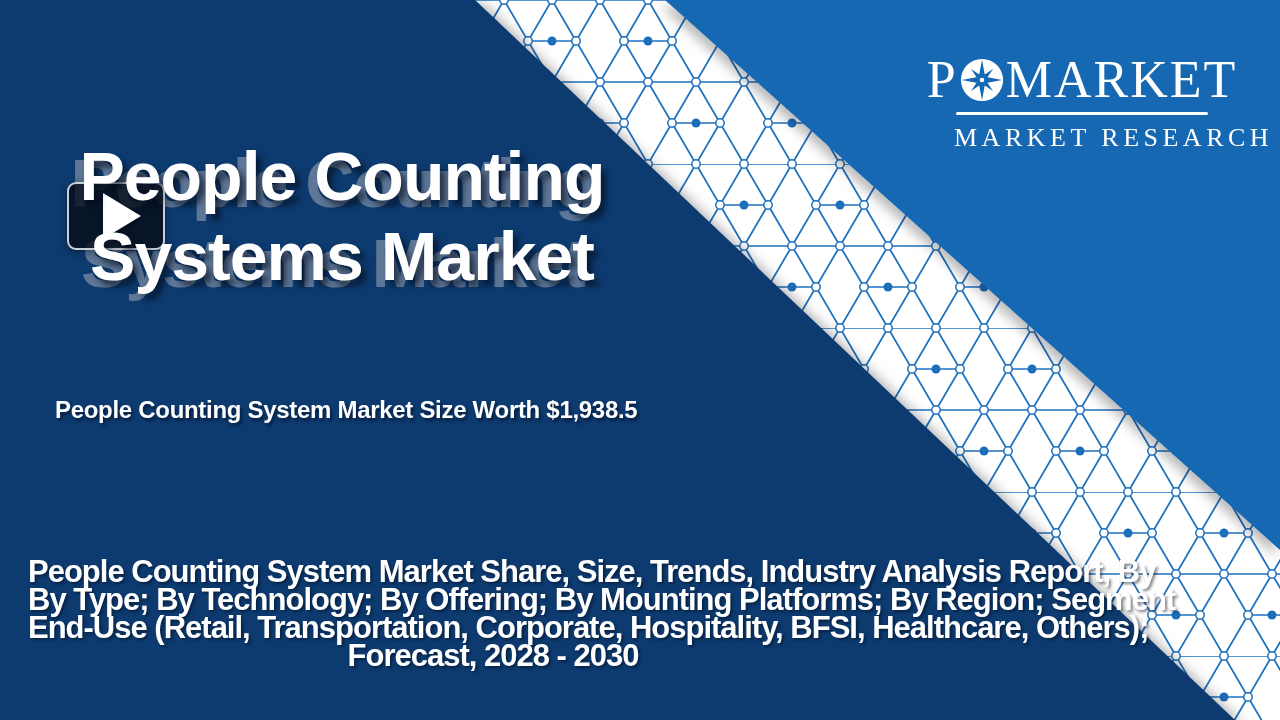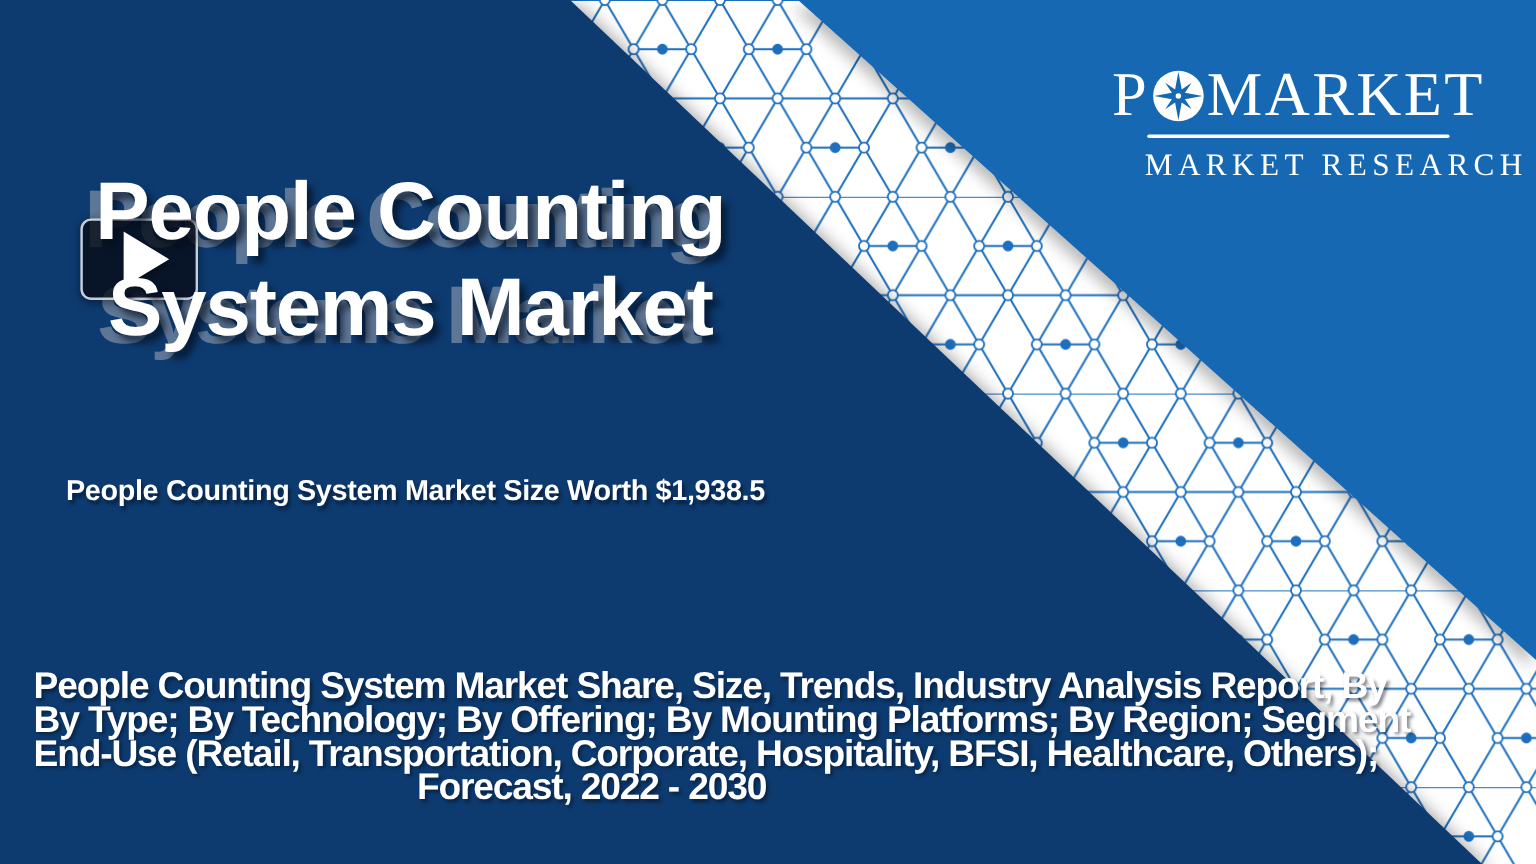--- a/index.html
+++ b/index.html
@@ -124,21 +124,21 @@
   </h1>
 
   <div class="market-highlight">
     <div>People Counting System Market Size Worth $1,938.5</div>
   </div>
 
   <div class="report-scope">
     <div>People Counting System Market Share, Size, Trends, Industry Analysis Report, By</div>
     <div>By Type; By Technology; By Offering; By Mounting Platforms; By Region; Segment</div>
     <div>End-Use (Retail, Transportation, Corporate, Hospitality, BFSI, Healthcare, Others);</div>
-    <div>Forecast, 2022 - 2030</div>
+    <div>Forecast, 2028 - 2030</div>
   </div>
 
   <div class="logo">
     <div class="logo-name">
       <span>P</span>
       <span class="logo-star">
         <svg viewBox="0 0 48 48">
           <circle cx="24" cy="24" r="23" fill="#ffffff"></circle>
           <g style="fill:var(--blue)">
             <path d="M24 2 L27.5 20.5 L46 24 L27.5 27.5 L24 46 L20.5 27.5 L2 24 L20.5 20.5 Z"></path>

